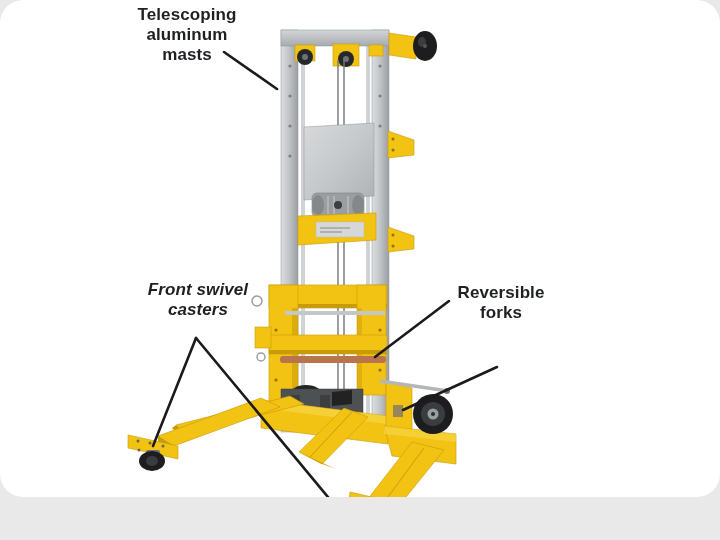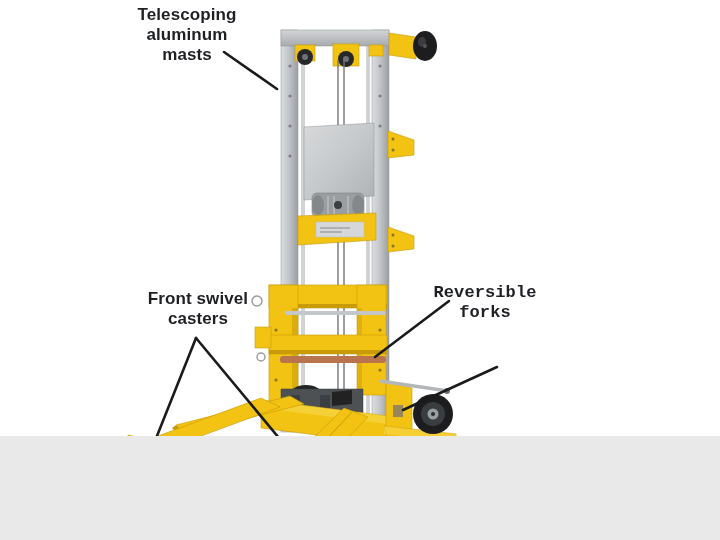--- a/index.html
+++ b/index.html
@@ -4,32 +4,32 @@
 <style>
   :root{
     --text:#1f2024; --leader:#1b1b1b;
     --yellow:#f2c313; --yellow-dark:#c99b08; --yellow-light:#f8dc55;
     --metal:#bfc2c5; --metal-light:#dcdee0; --metal-dark:#8f9295;
     --steel-dark:#4e5154; --tire:#1d1d1f; --copper:#b9744e; --sticker:#d6d7d8;
     --bg:#ffffff;
   }
   html,body{margin:0;padding:0;background:#e9e9e9;}
   .stage{
-    position:relative; width:720px; height:436px; background:var(--bg);
-    overflow:hidden; font-family:"Liberation Sans", sans-serif;
+    position:relative; width:720px; height:497px; background:var(--bg);
+    overflow:hidden; font-family:"Liberation Sans", sans-serif;border-radius:23px;
   }
   .stage svg{position:absolute;left:0;top:0;}
   .label{
     position:absolute; font-weight:bold; font-size:17px; line-height:20px;
     color:var(--text); text-align:center; white-space:pre-line;
     letter-spacing:.1px;
   }
   #label-masts{left:118px; top:5px; width:138px;}
-  #label-casters{left:128px; top:289px; width:140px;}
-  #label-forks{left:420px; top:283px; width:130px;font-family:Liberation Mono, monospace;}
+  #label-casters{left:128px; top:280px; width:140px;font-style:italic;}
+  #label-forks{left:436px; top:283px; width:130px;}
   #label-straddle{left:478px; top:351px; width:145px;}
 
   .f-yellow{fill:var(--yellow);} .f-yellow-dark{fill:var(--yellow-dark);}
   .f-yellow-light{fill:var(--yellow-light);}
   .f-steel{fill:var(--steel-dark);} .f-tire{fill:var(--tire);}
   .f-copper{fill:var(--copper);} .f-sticker{fill:var(--sticker);}
   .edge-y{stroke:#c79b08; stroke-width:.6;}
   .edge-m{stroke:#8f9295; stroke-width:.5;}
   .leader{stroke:var(--leader); stroke-width:2.6; stroke-linecap:round;}
   .cable{stroke:#73767a; stroke-width:1.4; fill:none;}

